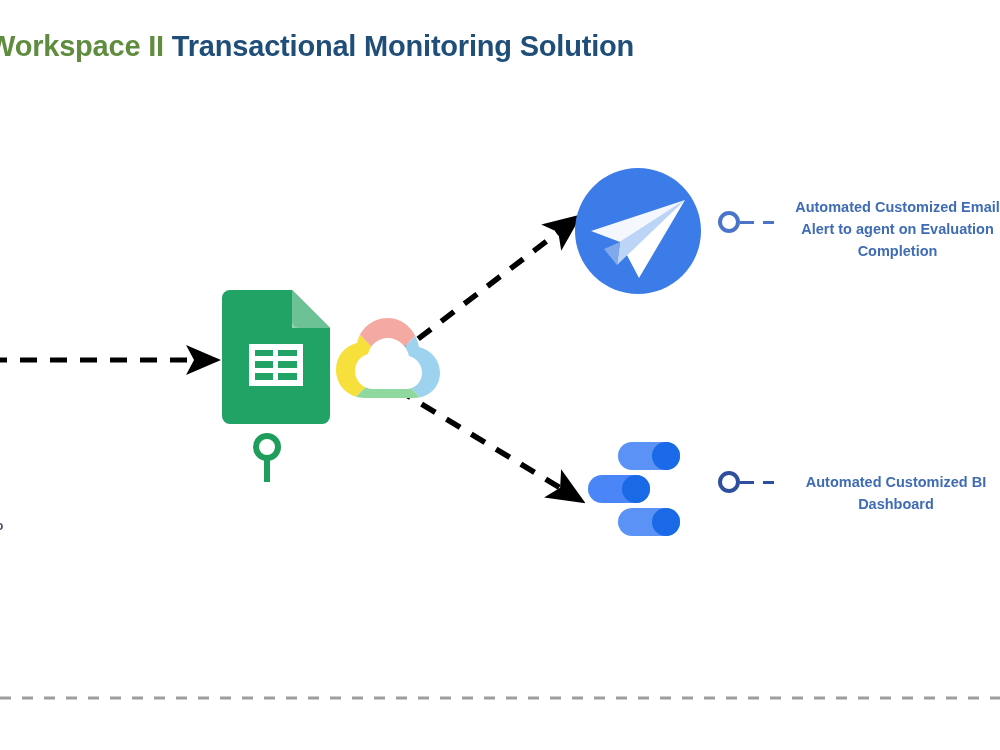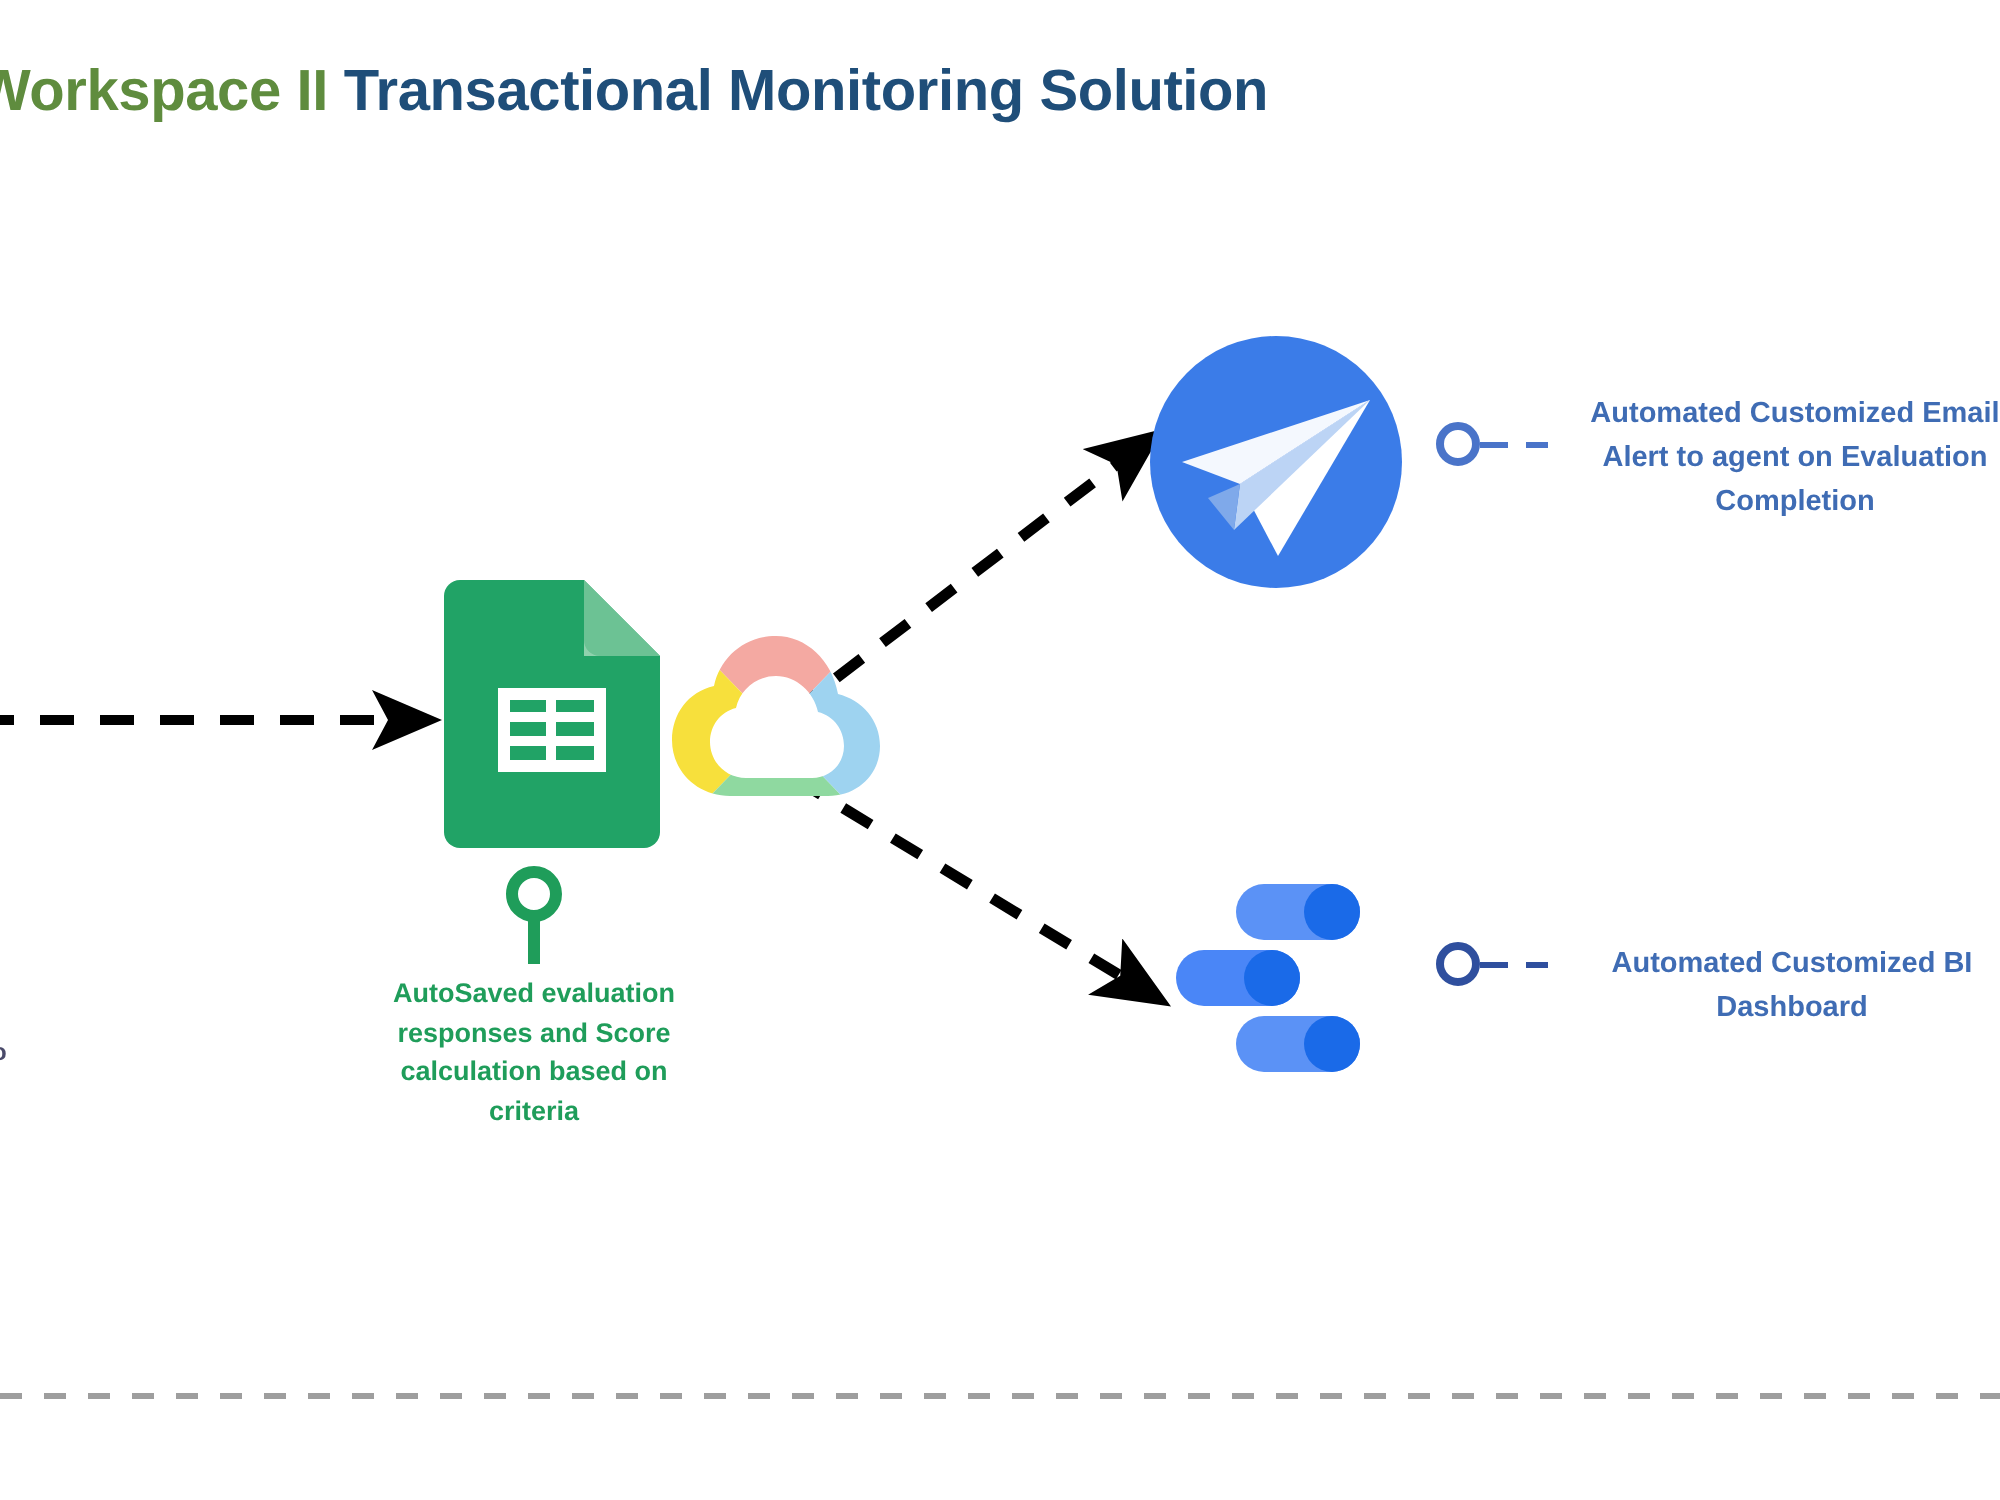--- a/index.html
+++ b/index.html
@@ -284,21 +284,20 @@
       <circle cx="78" cy="16" r="14" fill="#1a6ae8"></circle>
 
       <rect x="0" y="35" width="62" height="28" rx="14" fill="#4a86f7"></rect>
       <circle cx="48" cy="49" r="14" fill="#1a6ae8"></circle>
 
       <rect x="30" y="68" width="62" height="28" rx="14" fill="#5b92f6"></rect>
       <circle cx="78" cy="82" r="14" fill="#1a6ae8"></circle>
     </svg>
   </div>
 
-  <div id="sheets-note">AutoSaved evaluation responses and Score calculation based on criteria</div>
 
   <div id="email-marker" class="callout-marker">
     <div class="ring"></div>
     <div class="ring-stem"></div>
     <div class="ring-dash"></div>
   </div>
   <div id="email-label" class="callout-label">Automated Customized Email Alert to agent on Evaluation Completion</div>
 
   <div id="bi-marker" class="callout-marker">
     <div class="ring"></div>

